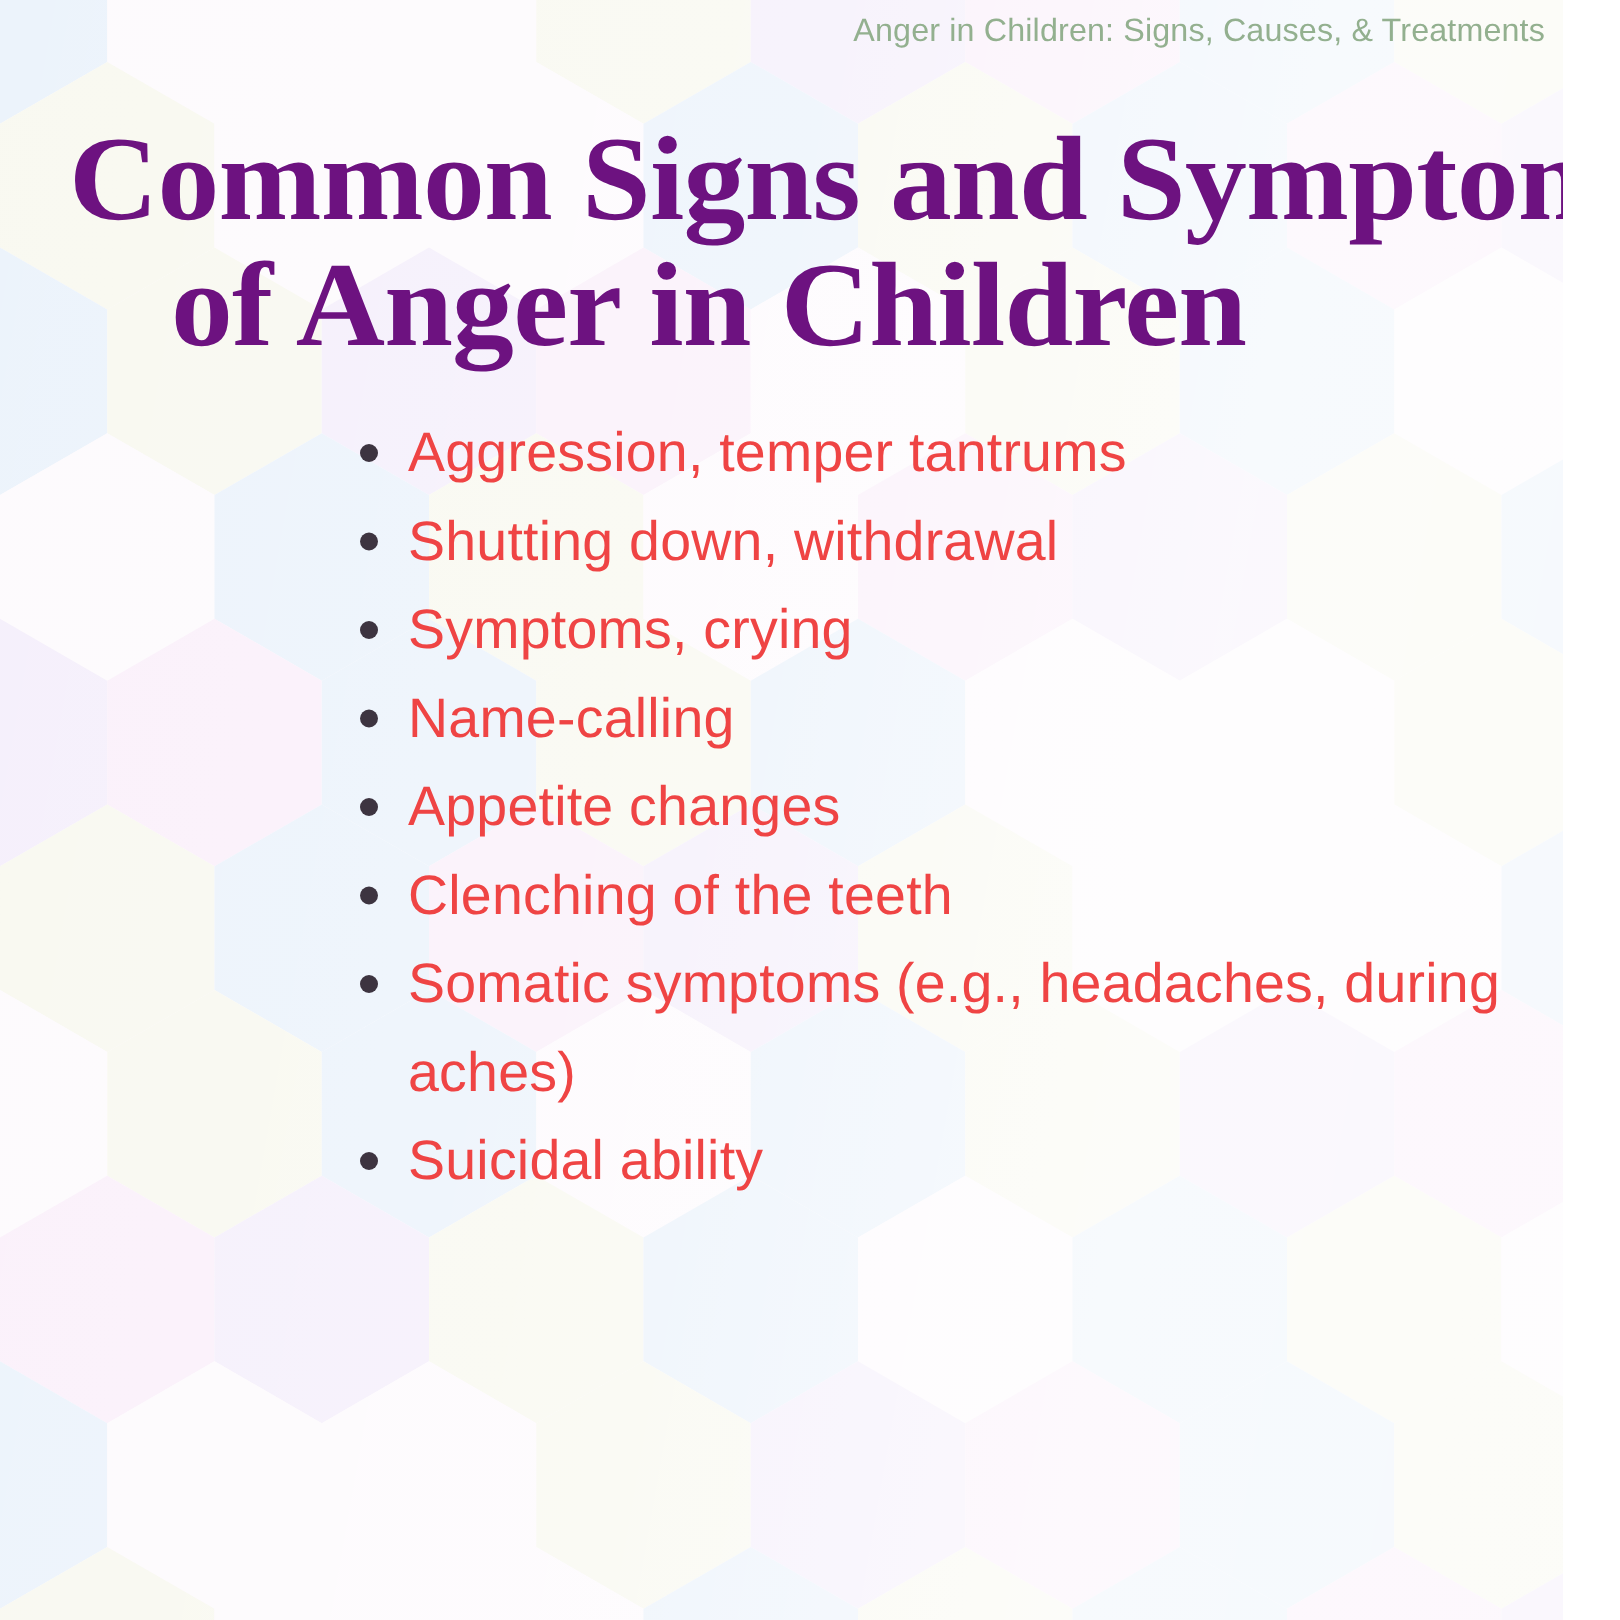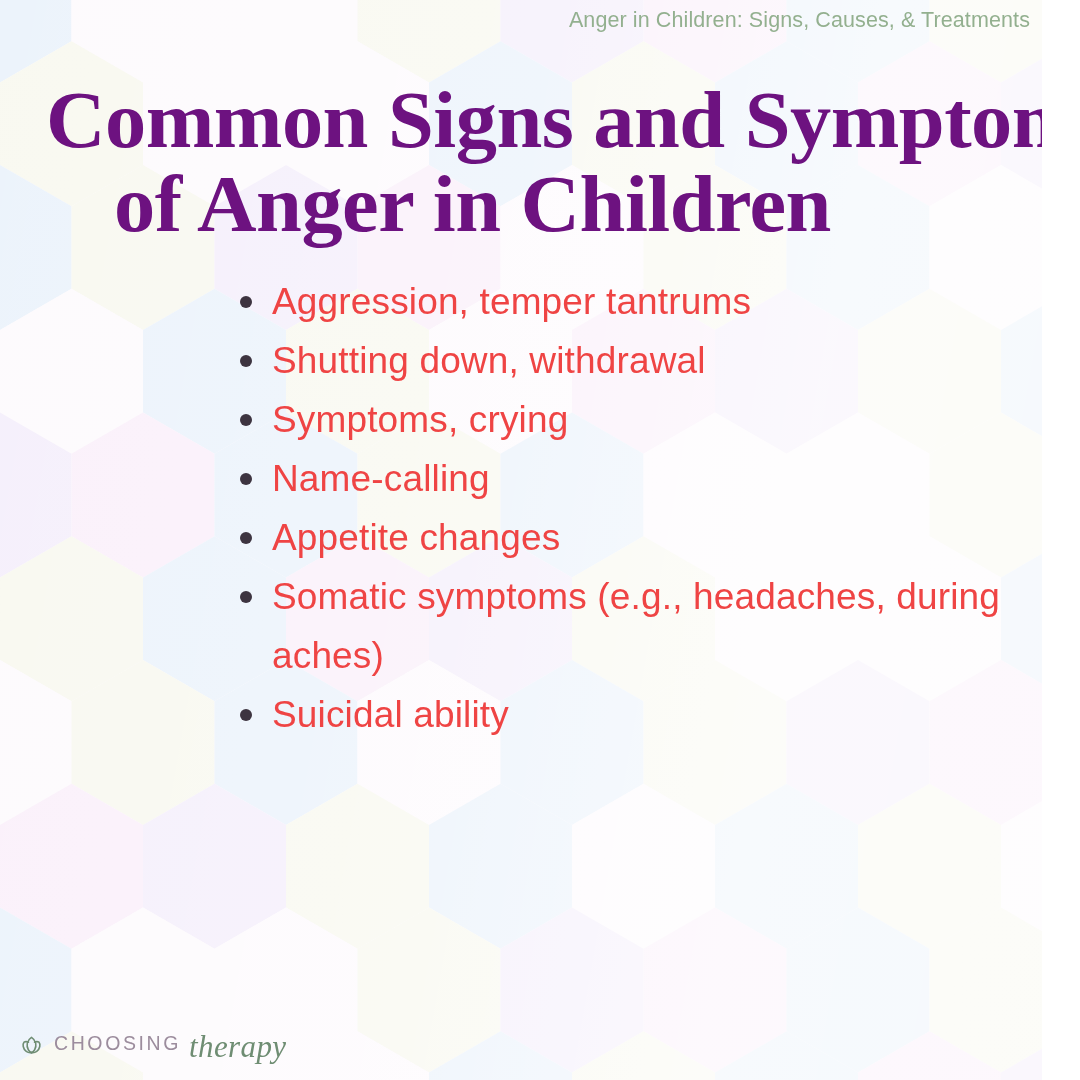--- a/index.html
+++ b/index.html
@@ -316,36 +316,27 @@
         <li class="symptom-item">
           <span class="dot"></span>
           <span class="txt">Name-calling</span>
         </li>
         <li class="symptom-item">
           <span class="dot"></span>
           <span class="txt">Appetite changes</span>
         </li>
         <li class="symptom-item">
           <span class="dot"></span>
+          <span class="txt">Clenching of the teeth</span>
+        </li>
+        <li class="symptom-item">
+          <span class="dot"></span>
           <span class="txt">Somatic symptoms (e.g., headaches, during aches)</span>
         </li>
         <li class="symptom-item">
           <span class="dot"></span>
           <span class="txt">Suicidal ability</span>
         </li>
       </ul>
 
-    <div class="brand">
-      <span class="brand-mark">
-        <svg viewBox="0 0 32 32" xmlns="http://www.w3.org/2000/svg">
-          <g fill="none" stroke="#6f8d73" stroke-width="1.9" stroke-linejoin="round" stroke-linecap="round">
-            <path d="M16 7.5 C21.5 11 22.6 17.2 19.6 22.6 C18.4 24.4 17.2 25.3 16 25.6 C14.8 25.3 13.6 24.4 12.4 22.6 C9.4 17.2 10.5 11 16 7.5 Z"></path>
-            <path d="M16 25.6 C11.5 26.4 7.2 23.4 6.2 18.4 C5.8 16.2 6.2 14.3 7.1 13.2 C8.5 12.4 10.4 12.3 12.4 13.2"></path>
-            <path d="M16 25.6 C20.5 26.4 24.8 23.4 25.8 18.4 C26.2 16.2 25.8 14.3 24.9 13.2 C23.5 12.4 21.6 12.3 19.6 13.2"></path>
-          </g>
-        </svg>
-      </span>
-      <span class="brand-word">CHOOSING</span>
-      <span class="brand-script">therapy</span>
-    </div>
 
   </div>
 </div>
 
 </body></html>

